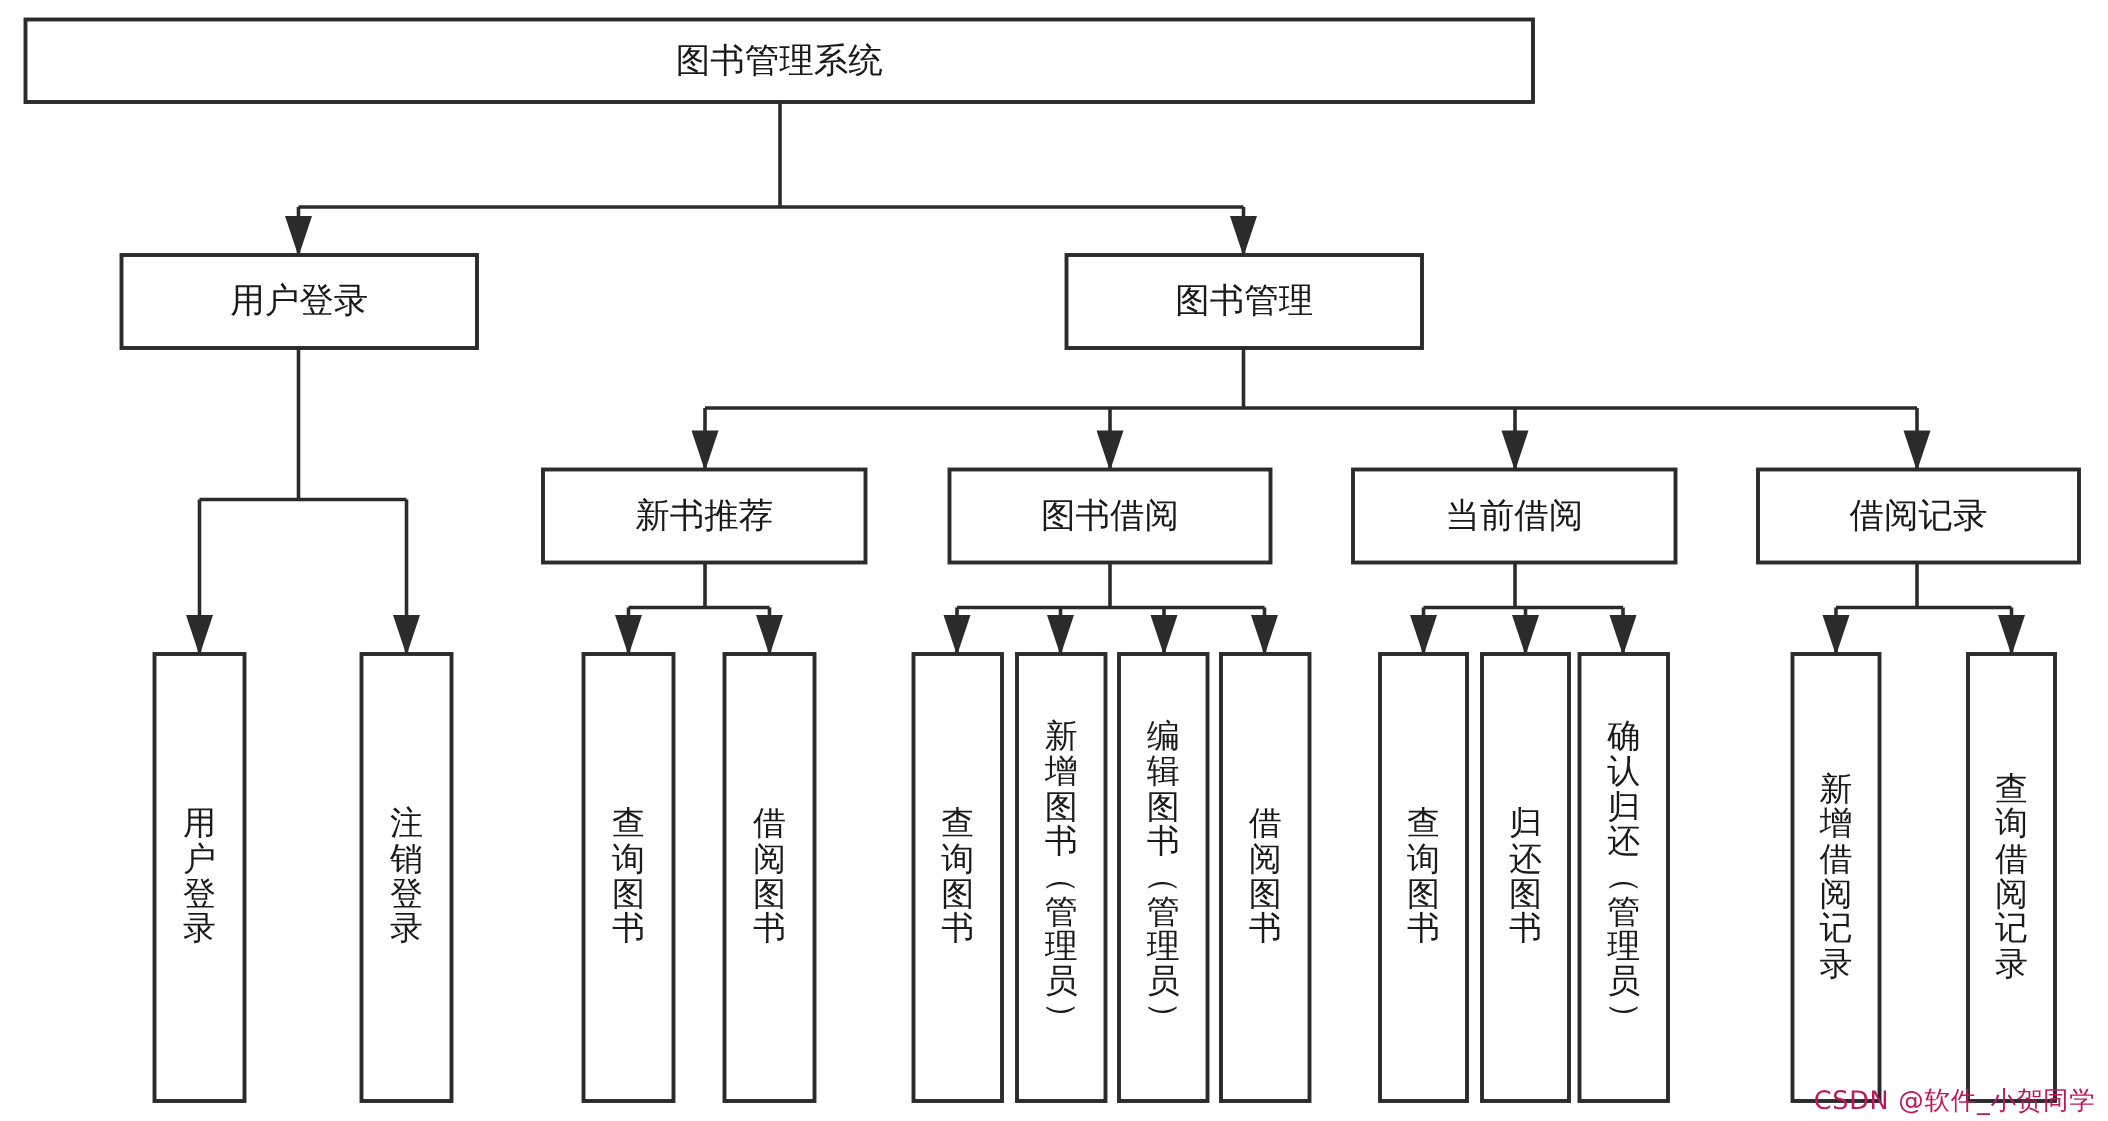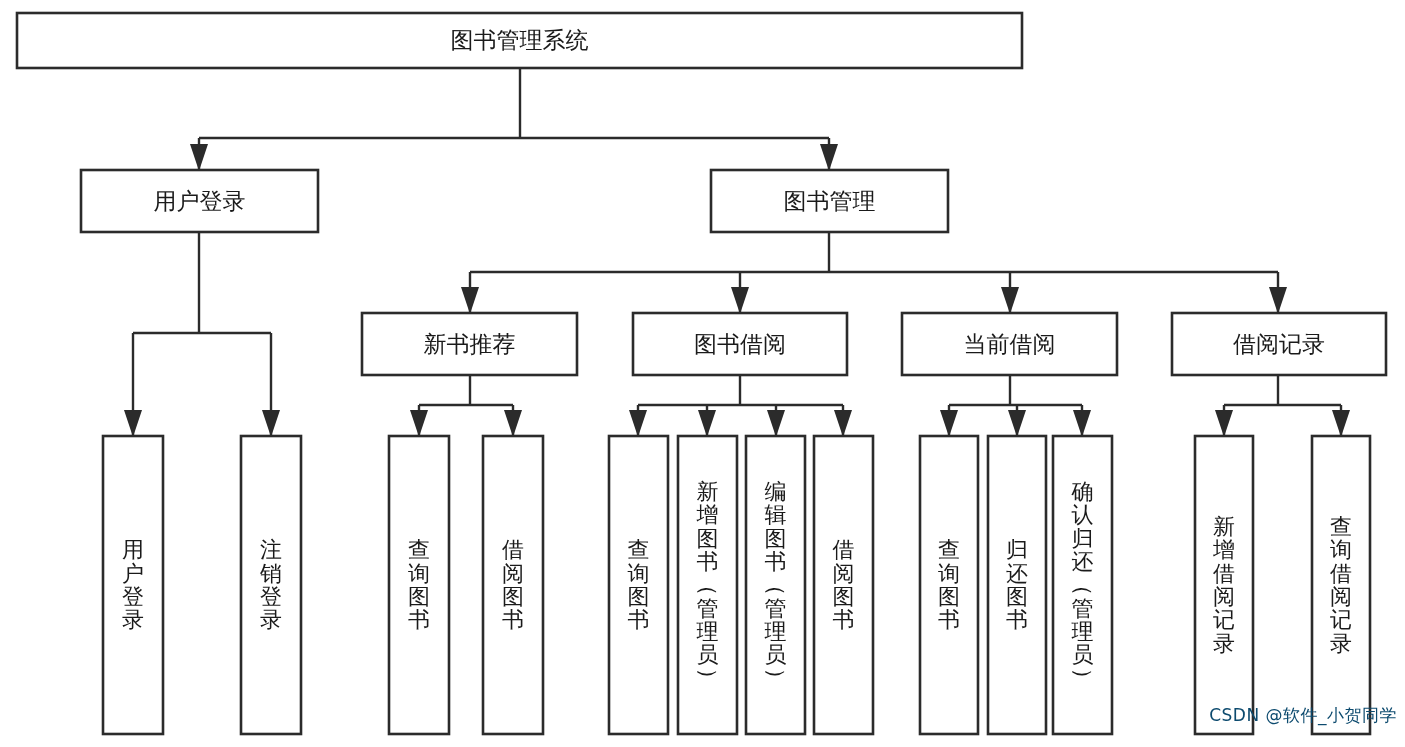--- a/index.html
+++ b/index.html
@@ -38,23 +38,23 @@
     stroke-width: 2.4;
     fill: none;
   }
   .arrow-head {
     fill: #2b2b2b;
     stroke: none;
   }
   .watermark {
     position: absolute;
     right: 8px;
-    bottom: 20px;
+    bottom: 2px;
     font-size: 17px;
-    color: #0c4a6e;
+    color: #be185d;
     letter-spacing: 0.5px;
     font-family: "DejaVu Sans", "Liberation Sans", sans-serif;
     white-space: nowrap;
     pointer-events: none;
   }
   .vtext-wrap {
     position: absolute;
     display: flex;
     flex-direction: column;
     align-items: center;

